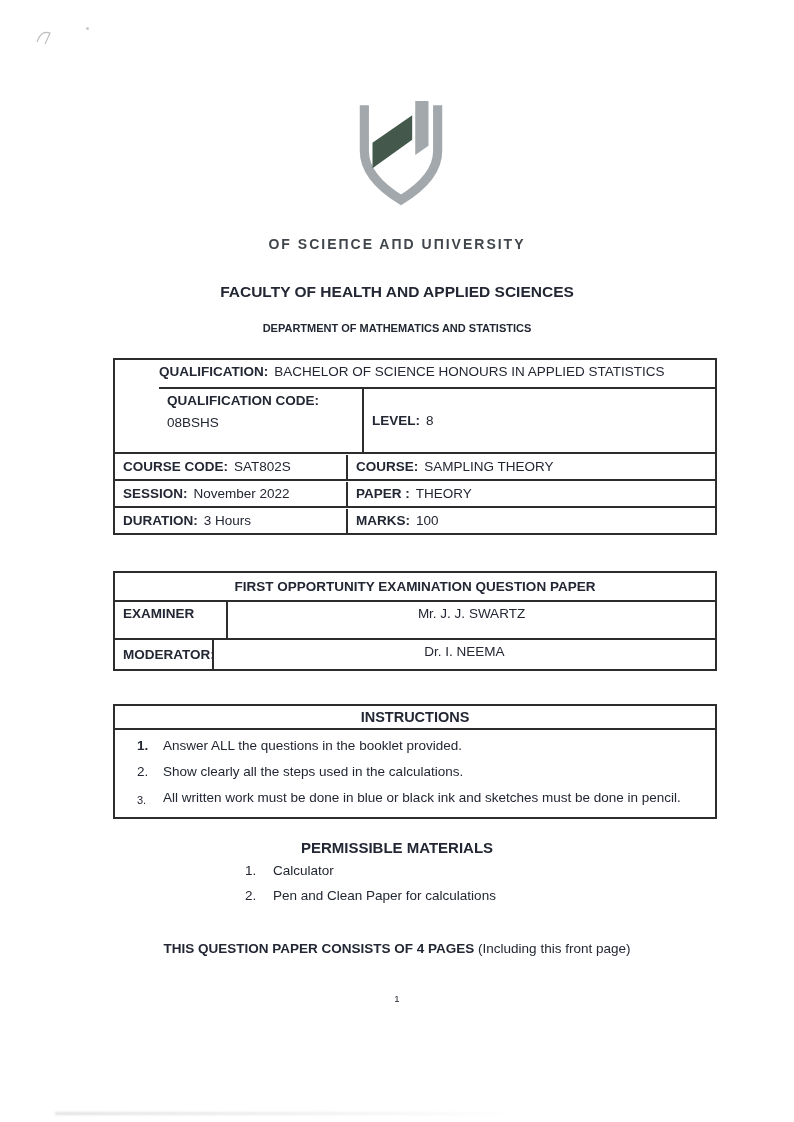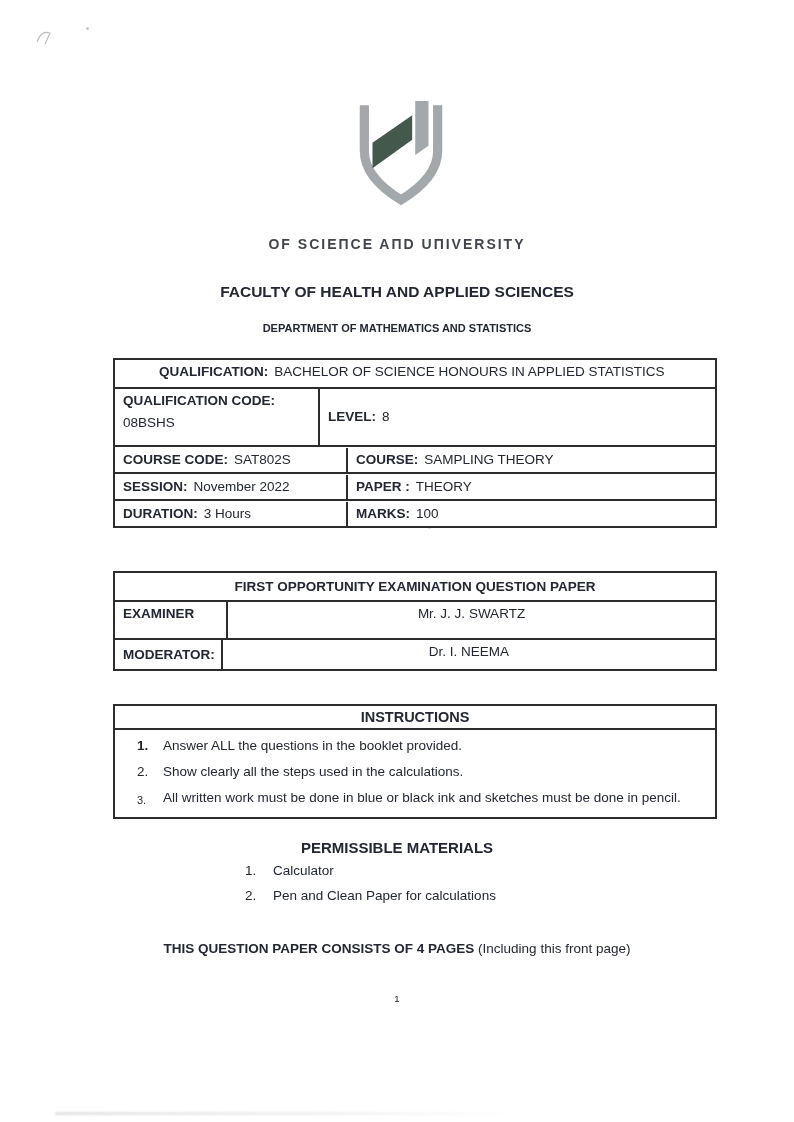--- a/index.html
+++ b/index.html
@@ -41,37 +41,37 @@
   .trow { display:flex; border-top:2px solid #2d2d2d; }
   .trow:first-child { border-top:none; }
   .tcell { padding:3px 8px; font-size:13.5px; line-height:18px; }
   .lbl { font-weight:700; }
   .val { font-weight:400; margin-left:6px; }
   .cdiv { border-right:2px solid #2d2d2d; }
 
   
   #course-table { top:358px; }
   .r-qual { height:27px; align-items:flex-start;margin-left:36px; }
-  .r-code { height:58px; }
+  .r-code { height:65px;margin-left:44px; }
   .r-code .left { width:205px; }
   .r-code .right { flex:1; display:flex; align-items:center; }
   .r-std { height:27px; align-items:center; }
   .r-std .left { width:233px; }
   .r-std .right { flex:1; }
   .code-line2 { font-weight:400; margin-top:4px; }
 
   
   #exam-table { top:571px; }
   .r-head { height:27px; justify-content:center; align-items:center; }
   .r-head .tcell { font-weight:700; padding:2px 0; }
   .r-exm { height:38px; }
   .r-exm .left { width:113px; font-weight:700; }
   .r-exm .right { flex:1; text-align:center; }
   .r-mod { height:31px; }
-  .r-mod .left { width:108px; font-weight:700; display:flex; align-items:center; }
+  .r-mod .left { width:99px; font-weight:700; display:flex; align-items:center; }
   .r-mod .right { flex:1; text-align:center; }
 
   
   #instructions-box { top:704px; }
   .ins-head { height:24px; border-bottom:2px solid #2d2d2d; display:flex; justify-content:center; align-items:center; font-weight:700; font-size:14.5px; }
   .ins-body { padding:7px 10px 8px 22px; }
   .ins-item { display:flex; margin-bottom:9px; font-size:13.5px; line-height:17px; }
   .ins-item:last-child { margin-bottom:0; }
   .ins-num { width:16px; flex:0 0 16px; }
   .ins-text { margin-left:10px; }

